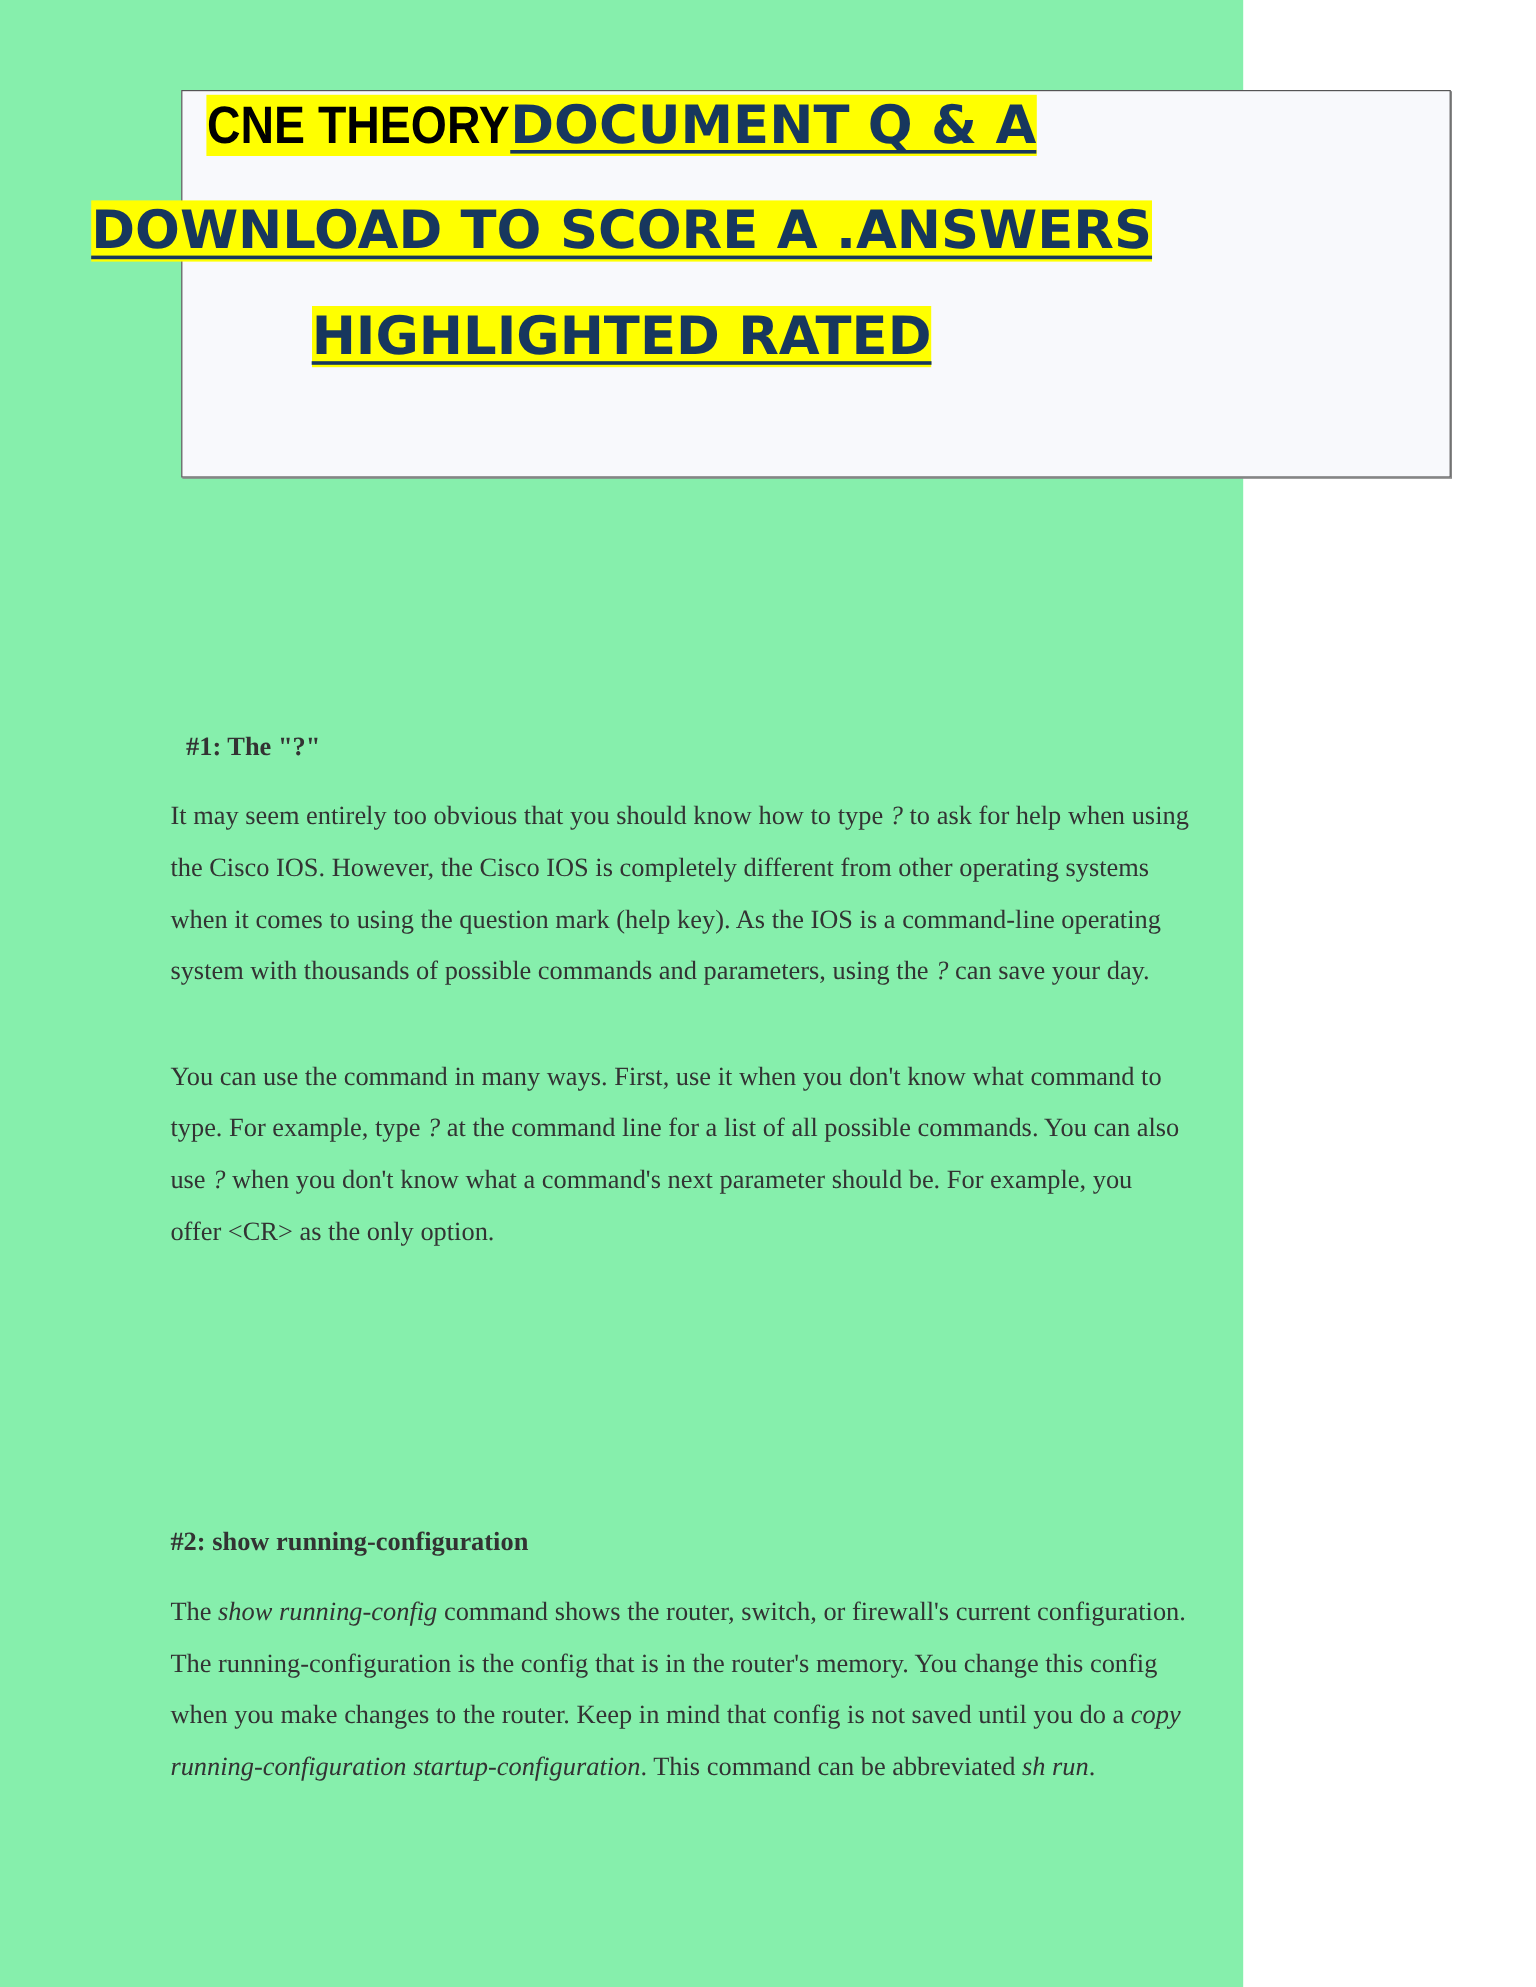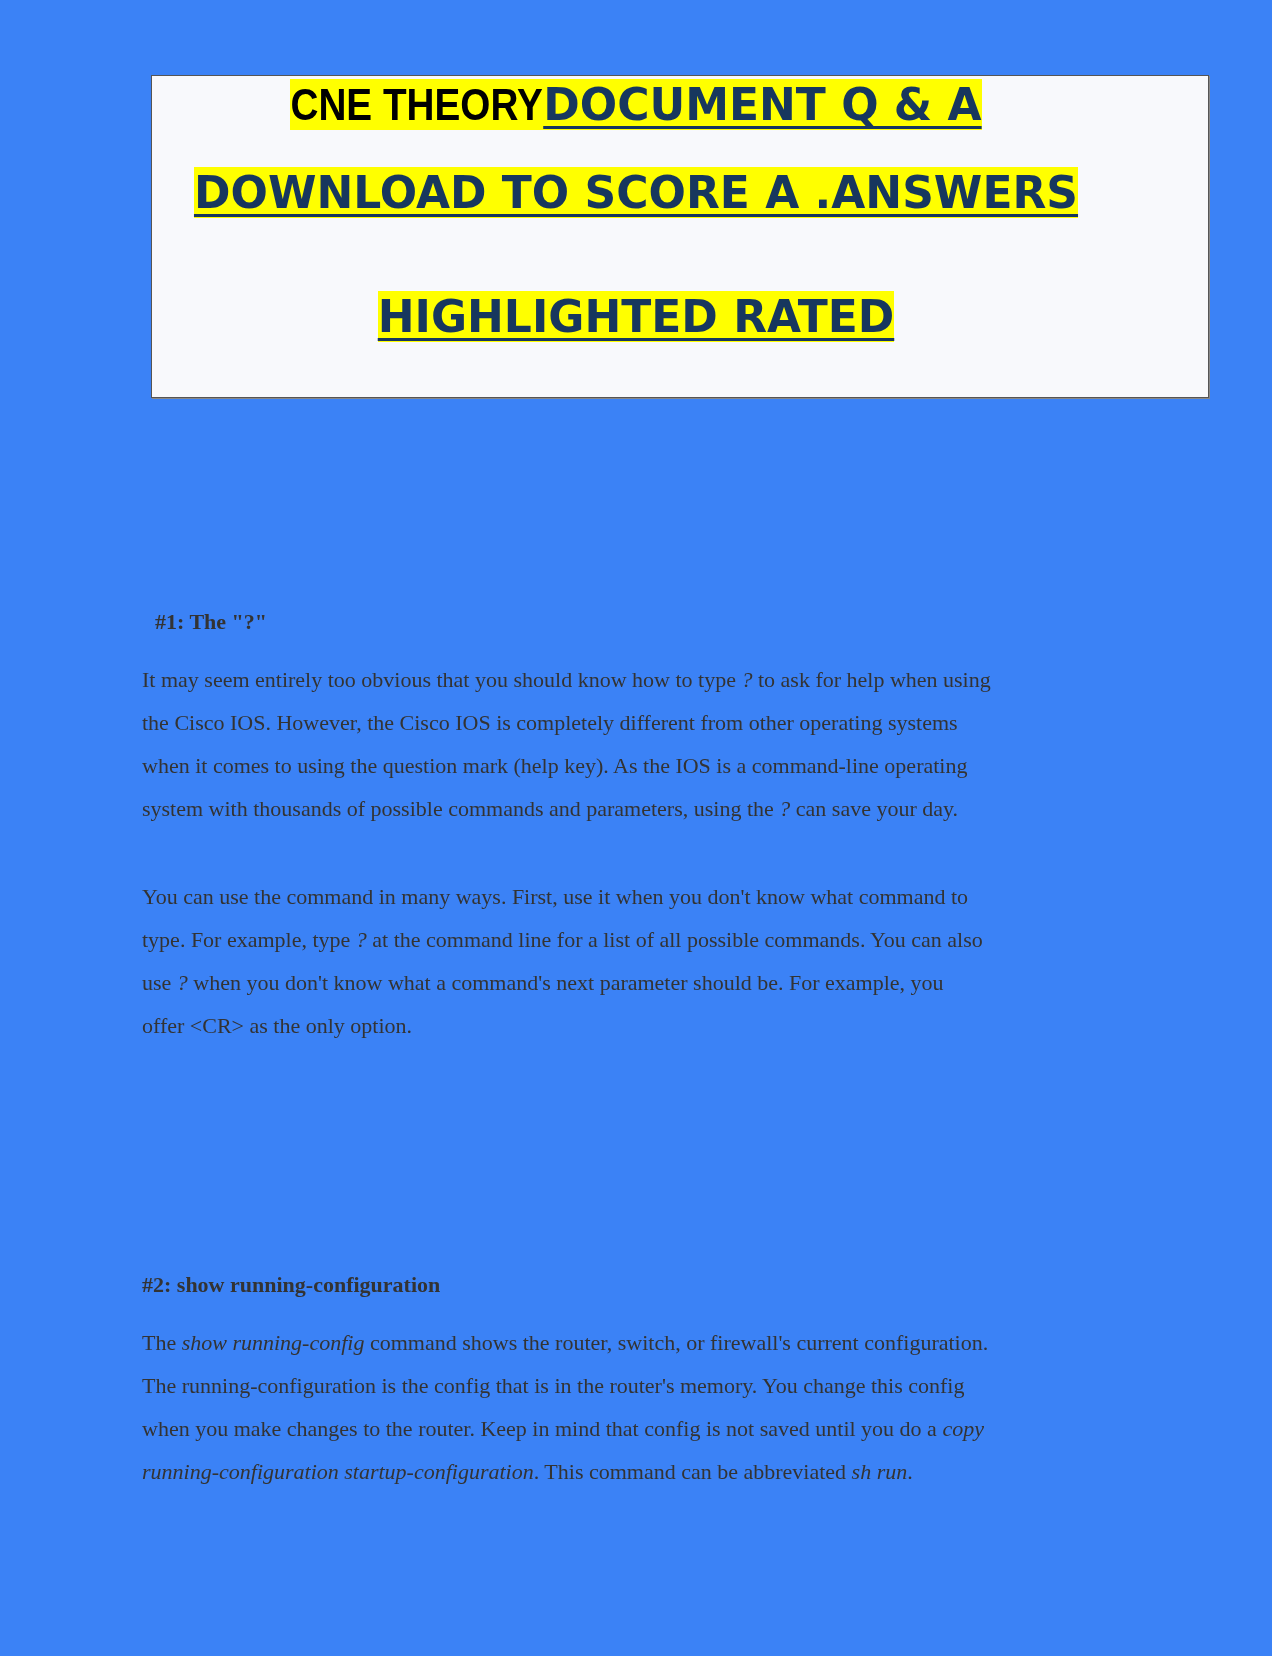--- a/index.html
+++ b/index.html
@@ -1,38 +1,38 @@
 <!DOCTYPE html>
 <html><head>
 <meta charset="utf-8">
 <style>
   html, body { margin: 0; padding: 0; background: #ffffff; }
   body { width: 1280px; height: 1656px; position: relative; overflow: hidden; }
-  .page { position: relative; width: 1272px; height: 1656px; background: #3b82f6; }
+  .page { position: relative; width: 1036px; height: 1656px; background: #86efac; }
 
   .title-box {
     position: absolute; left: 151px; top: 75px; width: 1056px; height: 321px;
     background: #f8f9fc; border: 1px solid #555; box-shadow: 1px 1px 0 #888;
     text-align: center;
   }
   .title-line {
     position: absolute; left: 0; right: 0; text-align: center;
     font-family: "DejaVu Sans", sans-serif; font-weight: bold;
     font-size: 44px; line-height: 60px; white-space: nowrap;
   }
   .title-line .seg { color: #17375e; text-decoration: underline; text-decoration-thickness: 3px; text-underline-offset: 6px; }
   .title-line .hl { background: #ffff00; }
   .title-line .cond {
     font-family: "Liberation Sans", sans-serif; color: #000;
     display: inline-block; transform: scaleX(0.88); transform-origin: right center;
     margin-left: -34px;
   }
   .l1 { top: 75px; }
   .l2 { top: 163px; text-align: center; }
-  .l3 { top: 251px; margin-top: 36px; }
+  .l3 { top: 251px; }
   .l4 { top: 339px; }
 
   .doc-text {
     position: absolute; left: 142px; width: 980px;
     font-family: "Liberation Serif", serif; color: #333333;
     font-size: 22px; line-height: 43px;
   }
   .heading { font-weight: bold; color: #333; font-size: 22px; }
   em { font-style: italic; }
 </style>

